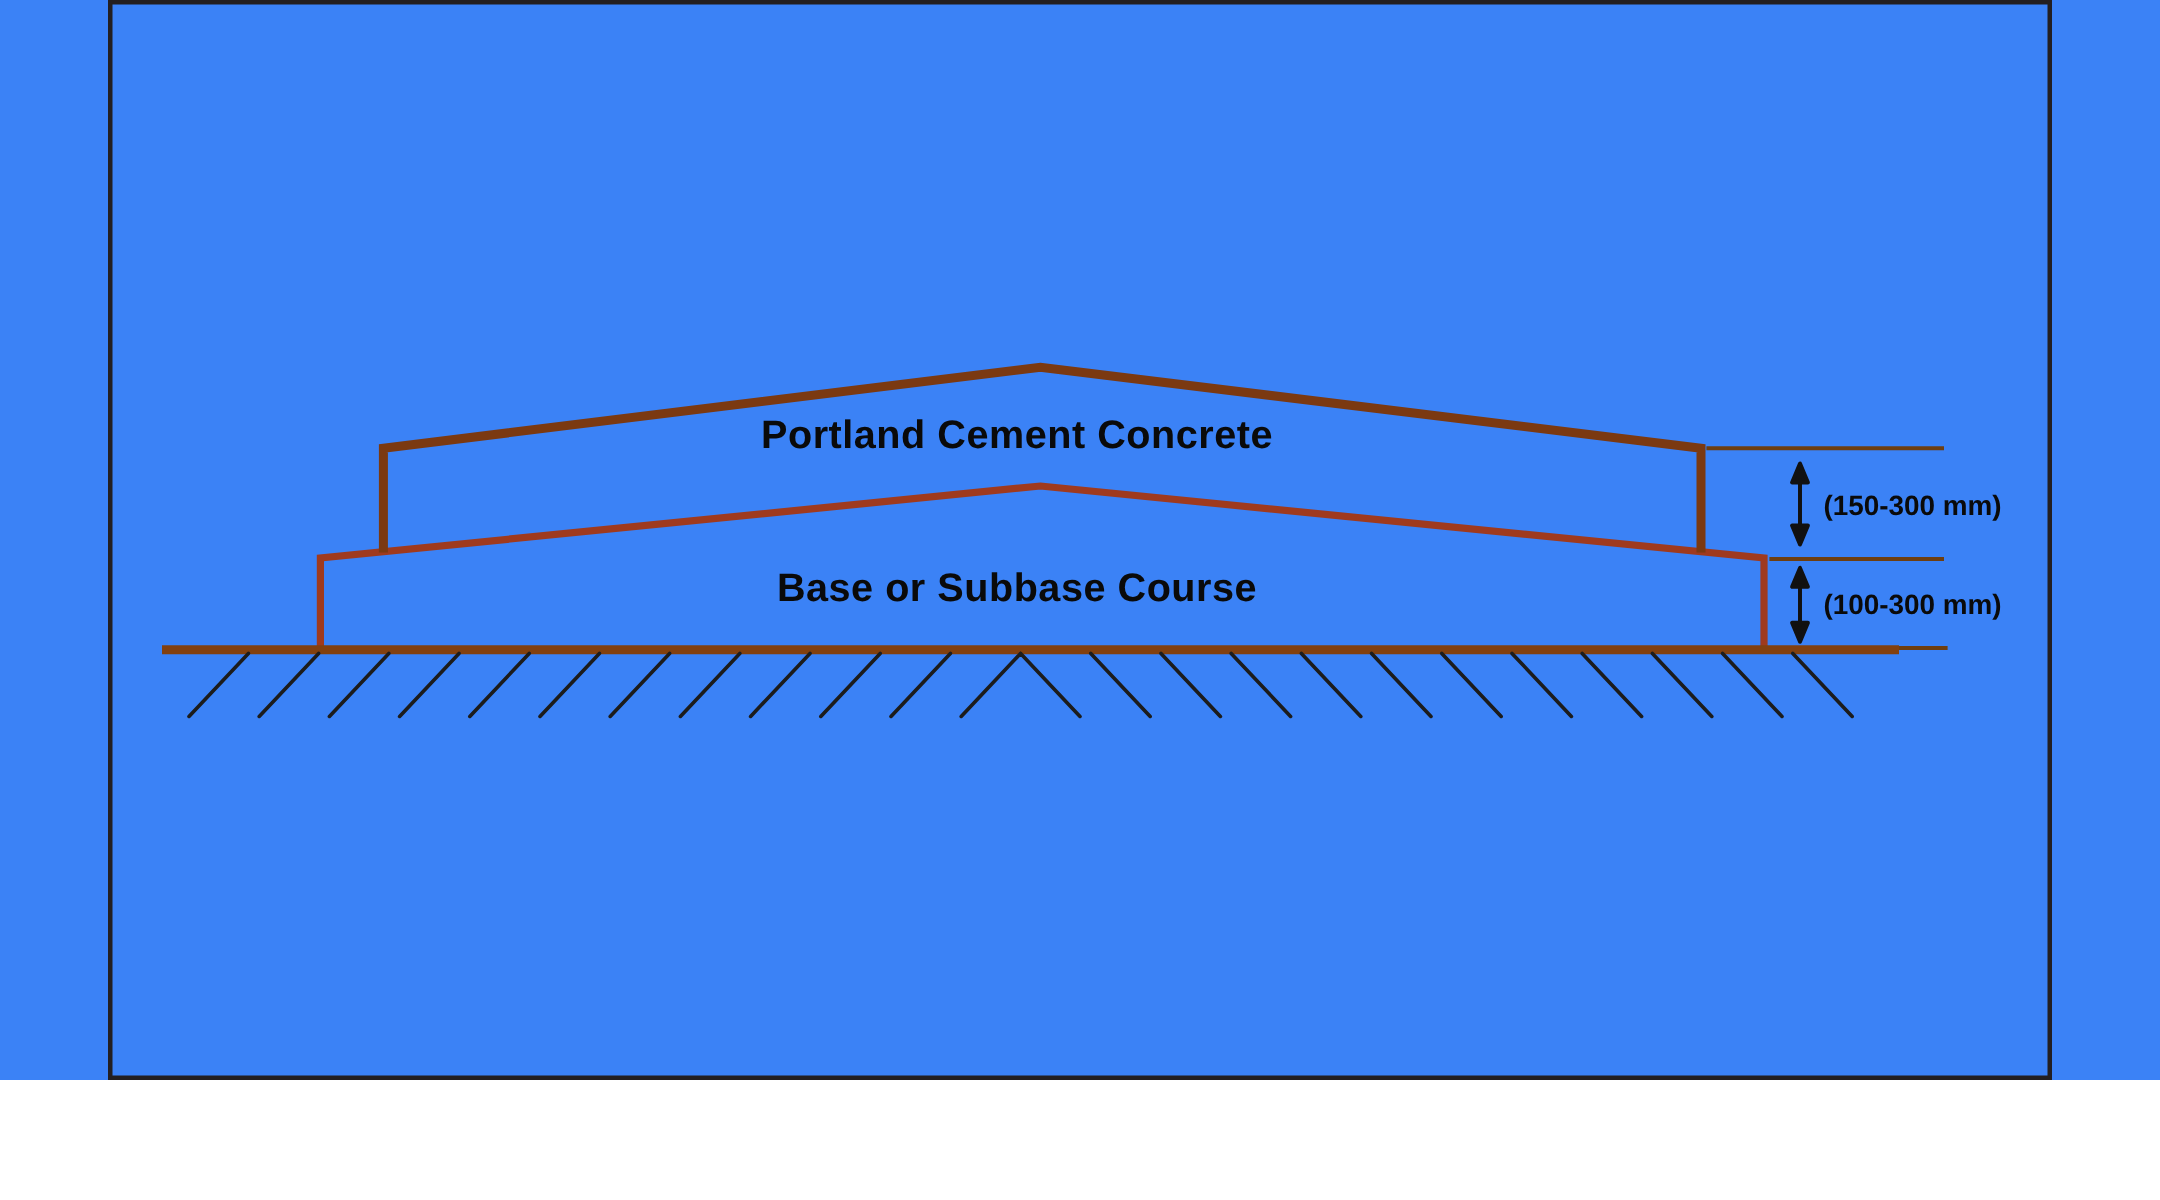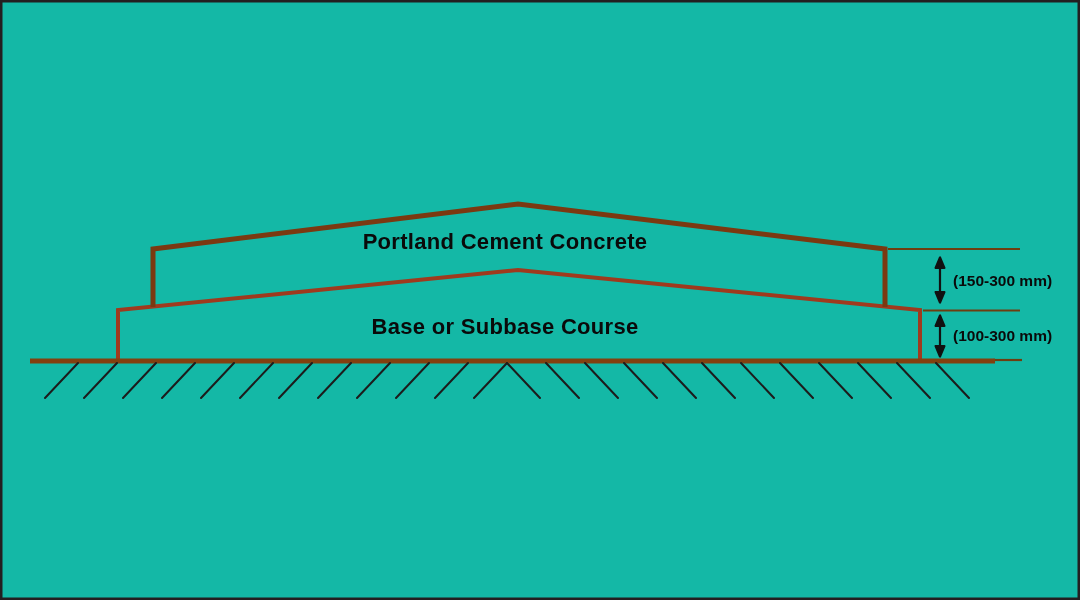--- a/index.html
+++ b/index.html
@@ -4,22 +4,22 @@
 <style>
   html, body {
     margin: 0;
     padding: 0;
     background: #ffffff;
     font-family: "Liberation Sans", sans-serif;
   }
   .canvas {
     position: relative;
     width: 1080px;
-    height: 600px;
-    background: #14b8a6;
+    height: 540px;
+    background: #3b82f6;
     overflow: hidden;
   }
   .canvas svg {
     position: absolute;
     inset: 0;
     width: 100%;
     height: 100%;
   }
   .frame      { fill: none; stroke-width: 2.5px; }
   .outline    { fill: none; stroke-linejoin: miter; }

